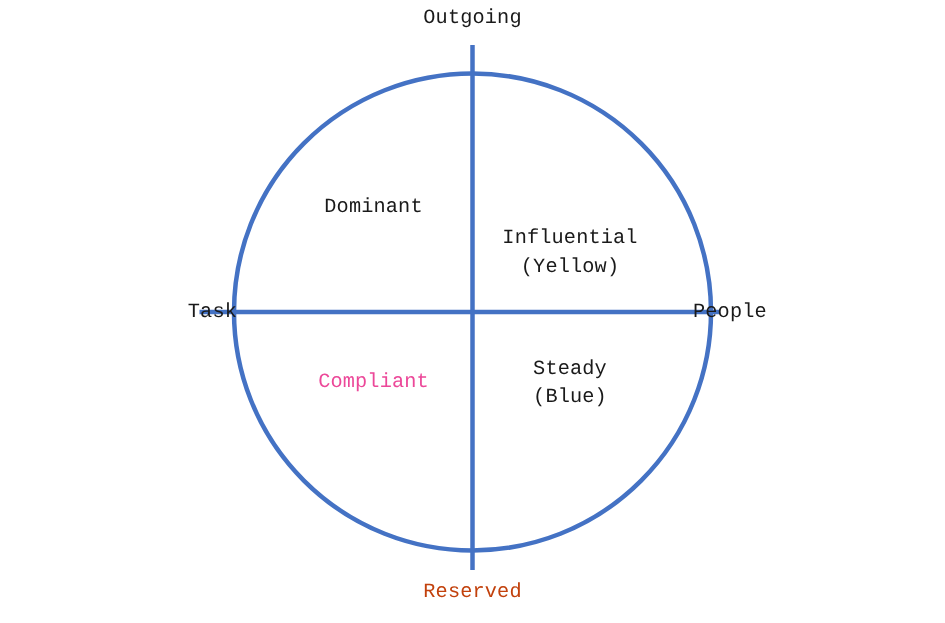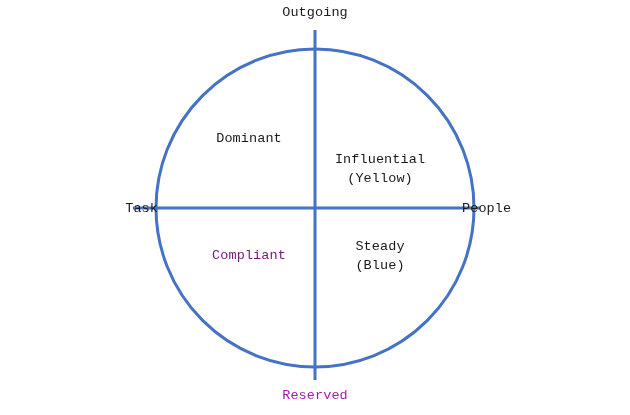--- a/index.html
+++ b/index.html
@@ -90,36 +90,36 @@
 <div id="canvas" style="background: rgb(255, 255, 255);">
 
   <svg id="diagram-svg" viewBox="0 0 630 415">
     <circle id="svg-circle" cx="315" cy="208" r="159" fill="none" stroke="#4472C4" stroke-width="3"></circle>
     <line id="svg-vline" x1="315" y1="30" x2="315" y2="380" stroke="#4472C4" stroke-width="3" stroke-linecap="butt"></line>
     <line id="svg-hline" x1="133" y1="208" x2="480" y2="208" stroke="#4472C4" stroke-width="3" stroke-linecap="butt"></line>
   </svg>
 
   <div class="label axis-label" id="label-outgoing" style="color: rgb(26, 26, 26);">Outgoing</div>
 
-  <div class="label axis-label" id="label-reserved" style="color: #a21caf;">Reserved</div>
+  <div class="label axis-label" id="label-reserved" style="color: #c2410c;">Reserved</div>
 
   <div class="label axis-label" id="label-task" style="color: rgb(26, 26, 26);">Task</div>
 
   <div class="label axis-label" id="label-people" style="color: rgb(26, 26, 26);">People</div>
 
   <div class="label quad-label" id="label-dominant" style="color: rgb(26, 26, 26);">
     <span class="line1">Dominant</span>
   </div>
 
   <div class="label quad-label" id="label-influential" style="color: rgb(26, 26, 26);">
     <span class="line1">Influential</span>
     <span class="line2">(Yellow)</span>
   </div>
 
-  <div class="label quad-label" id="label-compliant" style="color: #701a75;">
+  <div class="label quad-label" id="label-compliant" style="color: #ec4899;">
     <span class="line1">Compliant</span>
   </div>
 
   <div class="label quad-label" id="label-steady" style="color: rgb(26, 26, 26);">
     <span class="line1">Steady</span>
     <span class="line2">(Blue)</span>
   </div>
 
 </div>
 

